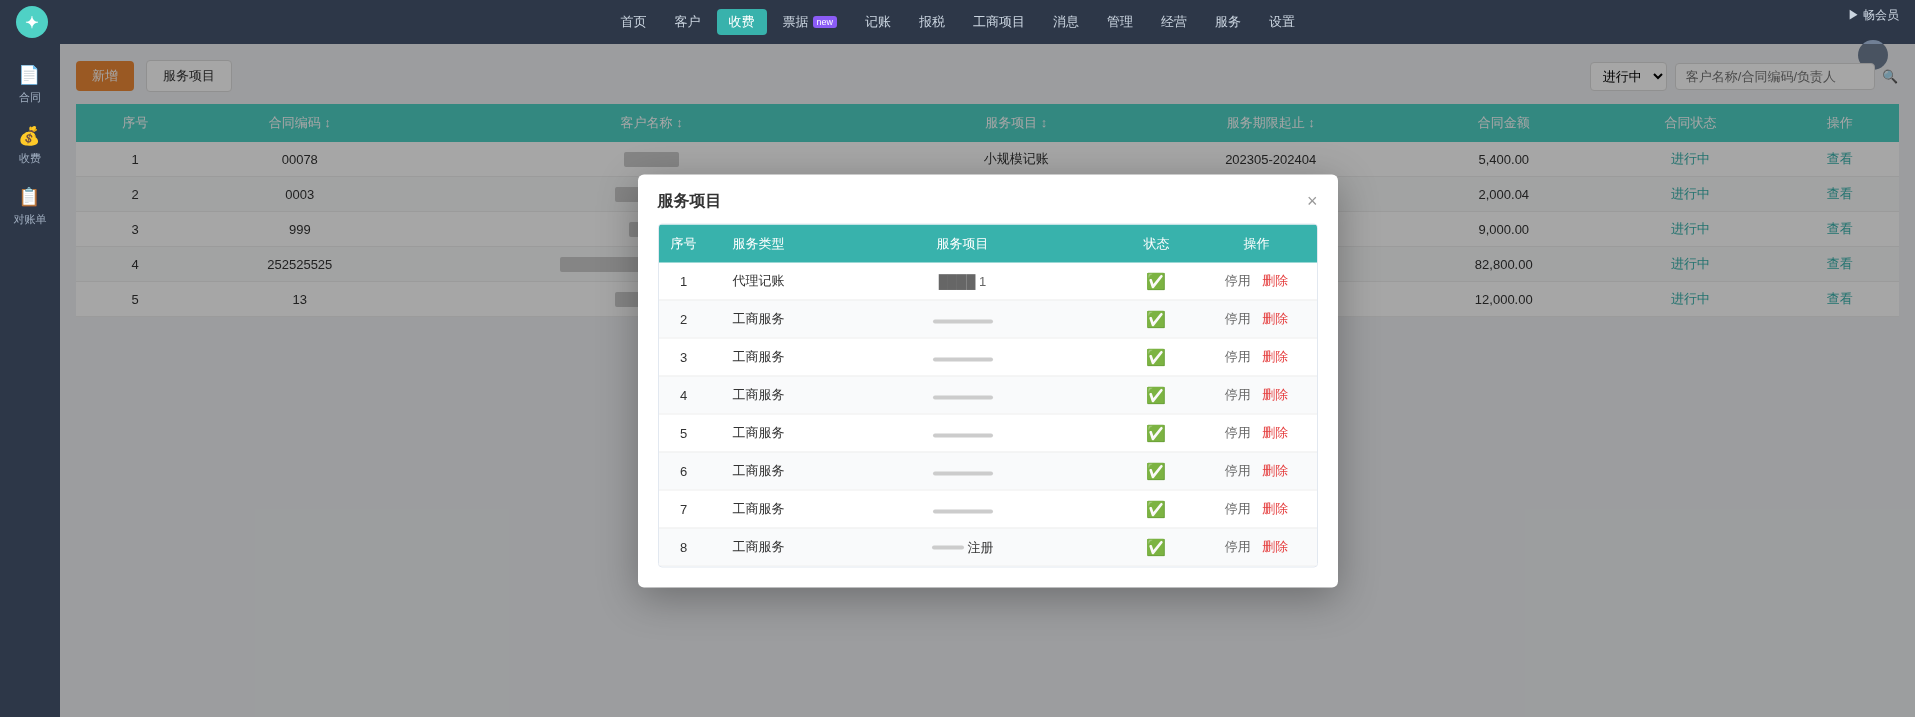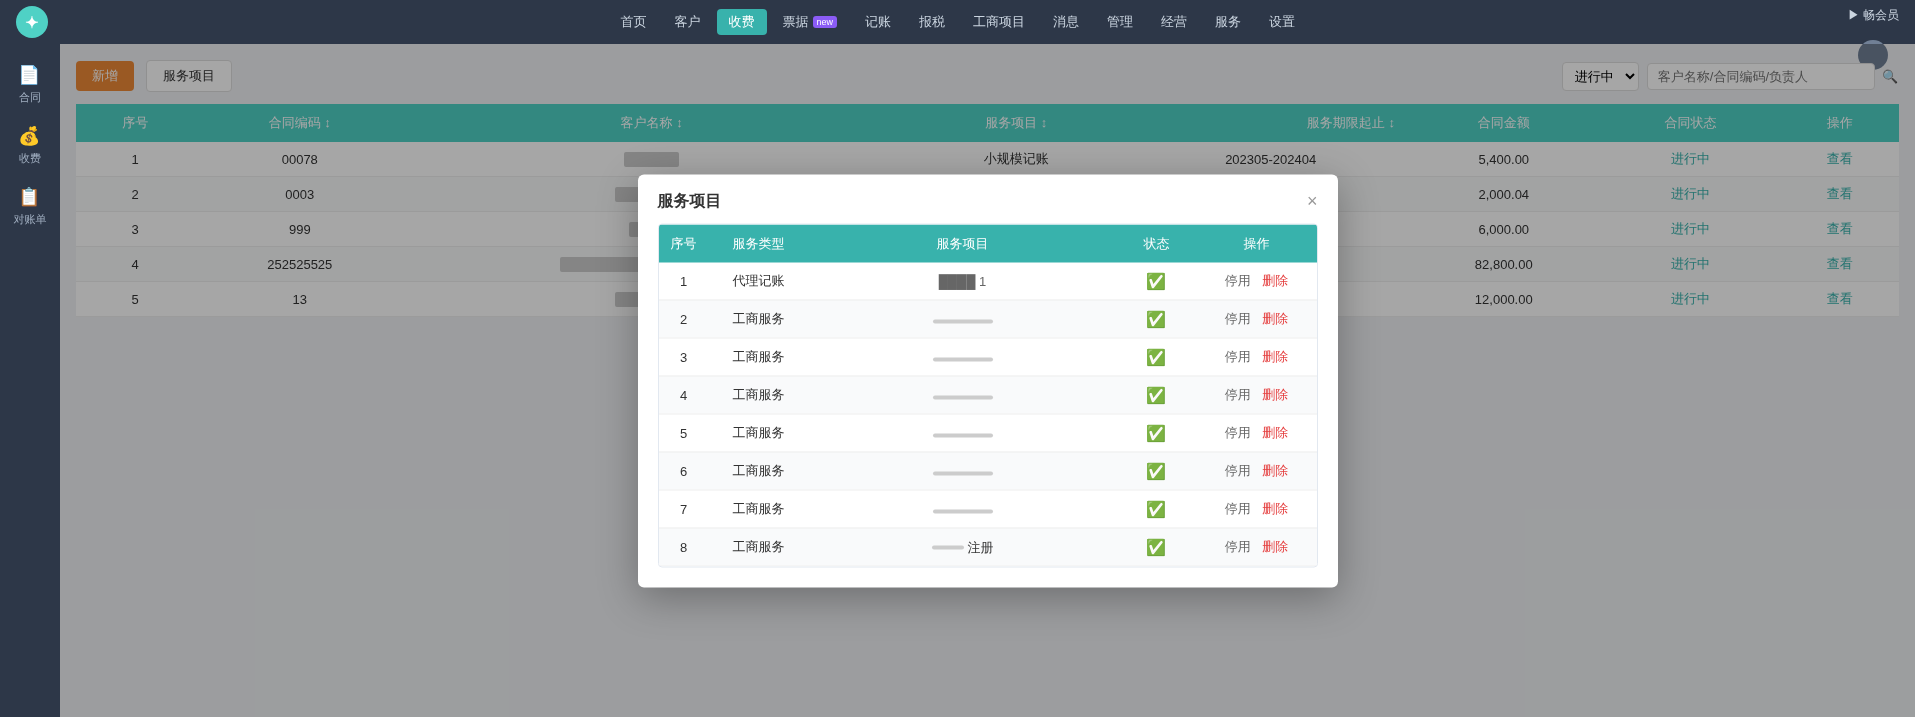--- a/index.html
+++ b/index.html
@@ -132,21 +132,21 @@
       border: 1px solid #ddd;
       border-radius: 4px;
       background: white;
       font-size: 13px;
       cursor: pointer;
     }
     .search-input {
       padding: 5px 10px;
       border: 1px solid #ddd;
       border-radius: 4px;
-      width: 228px;
+      width: 200px;
       font-size: 13px;
     }
 
     
     .data-table {
       width: 100%;
       border-collapse: collapse;
       background: white;
     }
     .data-table thead tr {
@@ -381,21 +381,21 @@
       </div>
     </div>
 
     <table class="data-table">
       <thead>
         <tr>
           <th>序号</th>
           <th style="cursor:pointer;">合同编码 ↕</th>
           <th style="cursor:pointer;margin-top:40px;">客户名称 ↕</th>
           <th style="cursor:pointer;">服务项目 ↕</th>
-          <th style="cursor:pointer;text-align:right;">服务期限起止 ↕</th>
+          <th style="cursor:pointer;">服务期限起止 ↕</th>
           <th>合同金额</th>
           <th>合同状态</th>
           <th>操作</th>
         </tr>
       </thead>
       <tbody id="main-table-body">
       <tr>
     <td>1</td>
     <td>00078</td>
     <td><span class="blurred-text">██████</span></td>
@@ -414,21 +414,21 @@
     <td>2,000.04</td>
     <td class="status-badge">进行中</td>
     <td><a class="action-link">查看</a></td>
   </tr>
           <tr>
     <td>3</td>
     <td>999</td>
     <td><span class="blurred-text">█████</span></td>
     <td>小规模记账</td>
     <td>202305-202404</td>
-    <td>6,000.00</td>
+    <td>9,000.00</td>
     <td class="status-badge">进行中</td>
     <td><a class="action-link">查看</a></td>
   </tr>
           <tr>
     <td>4</td>
     <td>252525525</td>
     <td><span class="blurred-text">████████████████████</span></td>
     <td>一般纳税人...</td>
     <td>201807-202403</td>
     <td>82,800.00</td>

